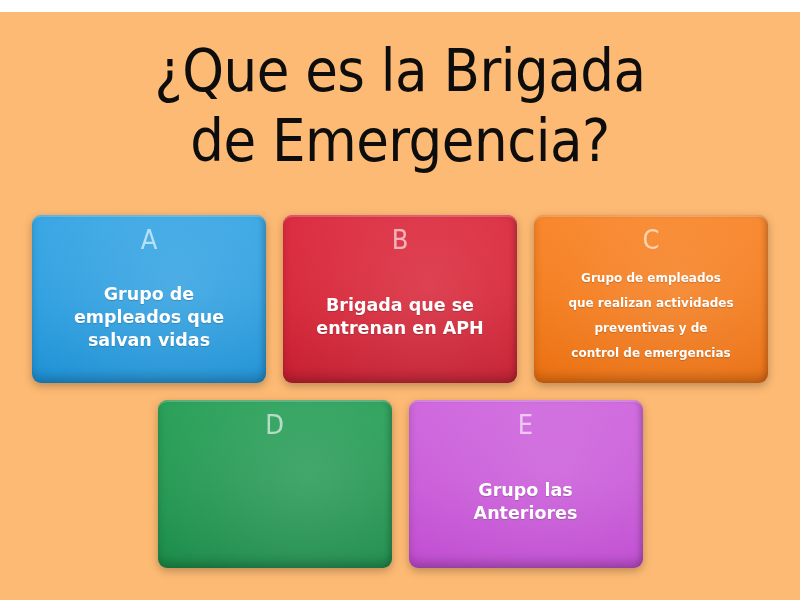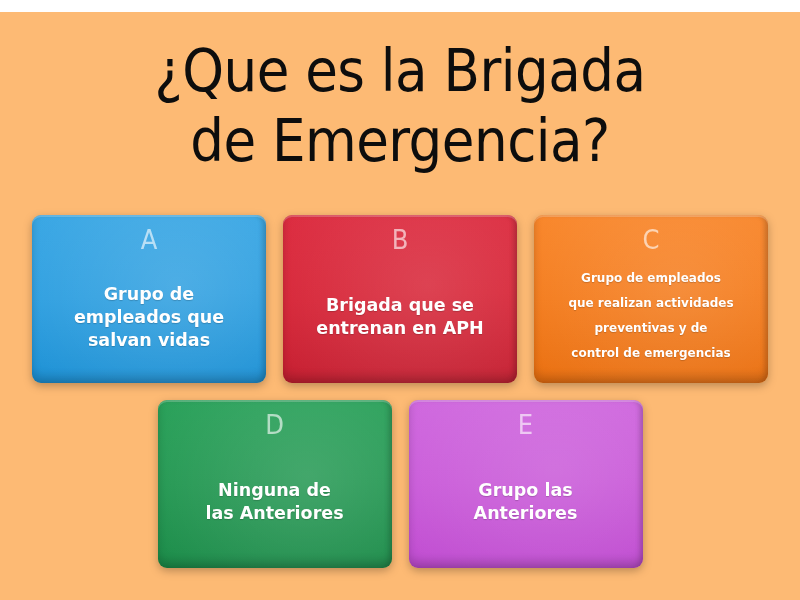--- a/index.html
+++ b/index.html
@@ -185,24 +185,20 @@
 control de emergencias</span>
       </div>
     </div>
 
   </div>
 
   <div class="answers-row" id="row-bottom">
 
     <div class="answer-card card-d">
       <div class="answer-letter">D</div>
-      <div class="answer-text">
-        <span>Ninguna de
-las Anteriores</span>
-      </div>
     </div>
 
     <div class="answer-card card-e">
       <div class="answer-letter">E</div>
       <div class="answer-text">
         <span>Grupo las
 Anteriores</span>
       </div>
     </div>
 

